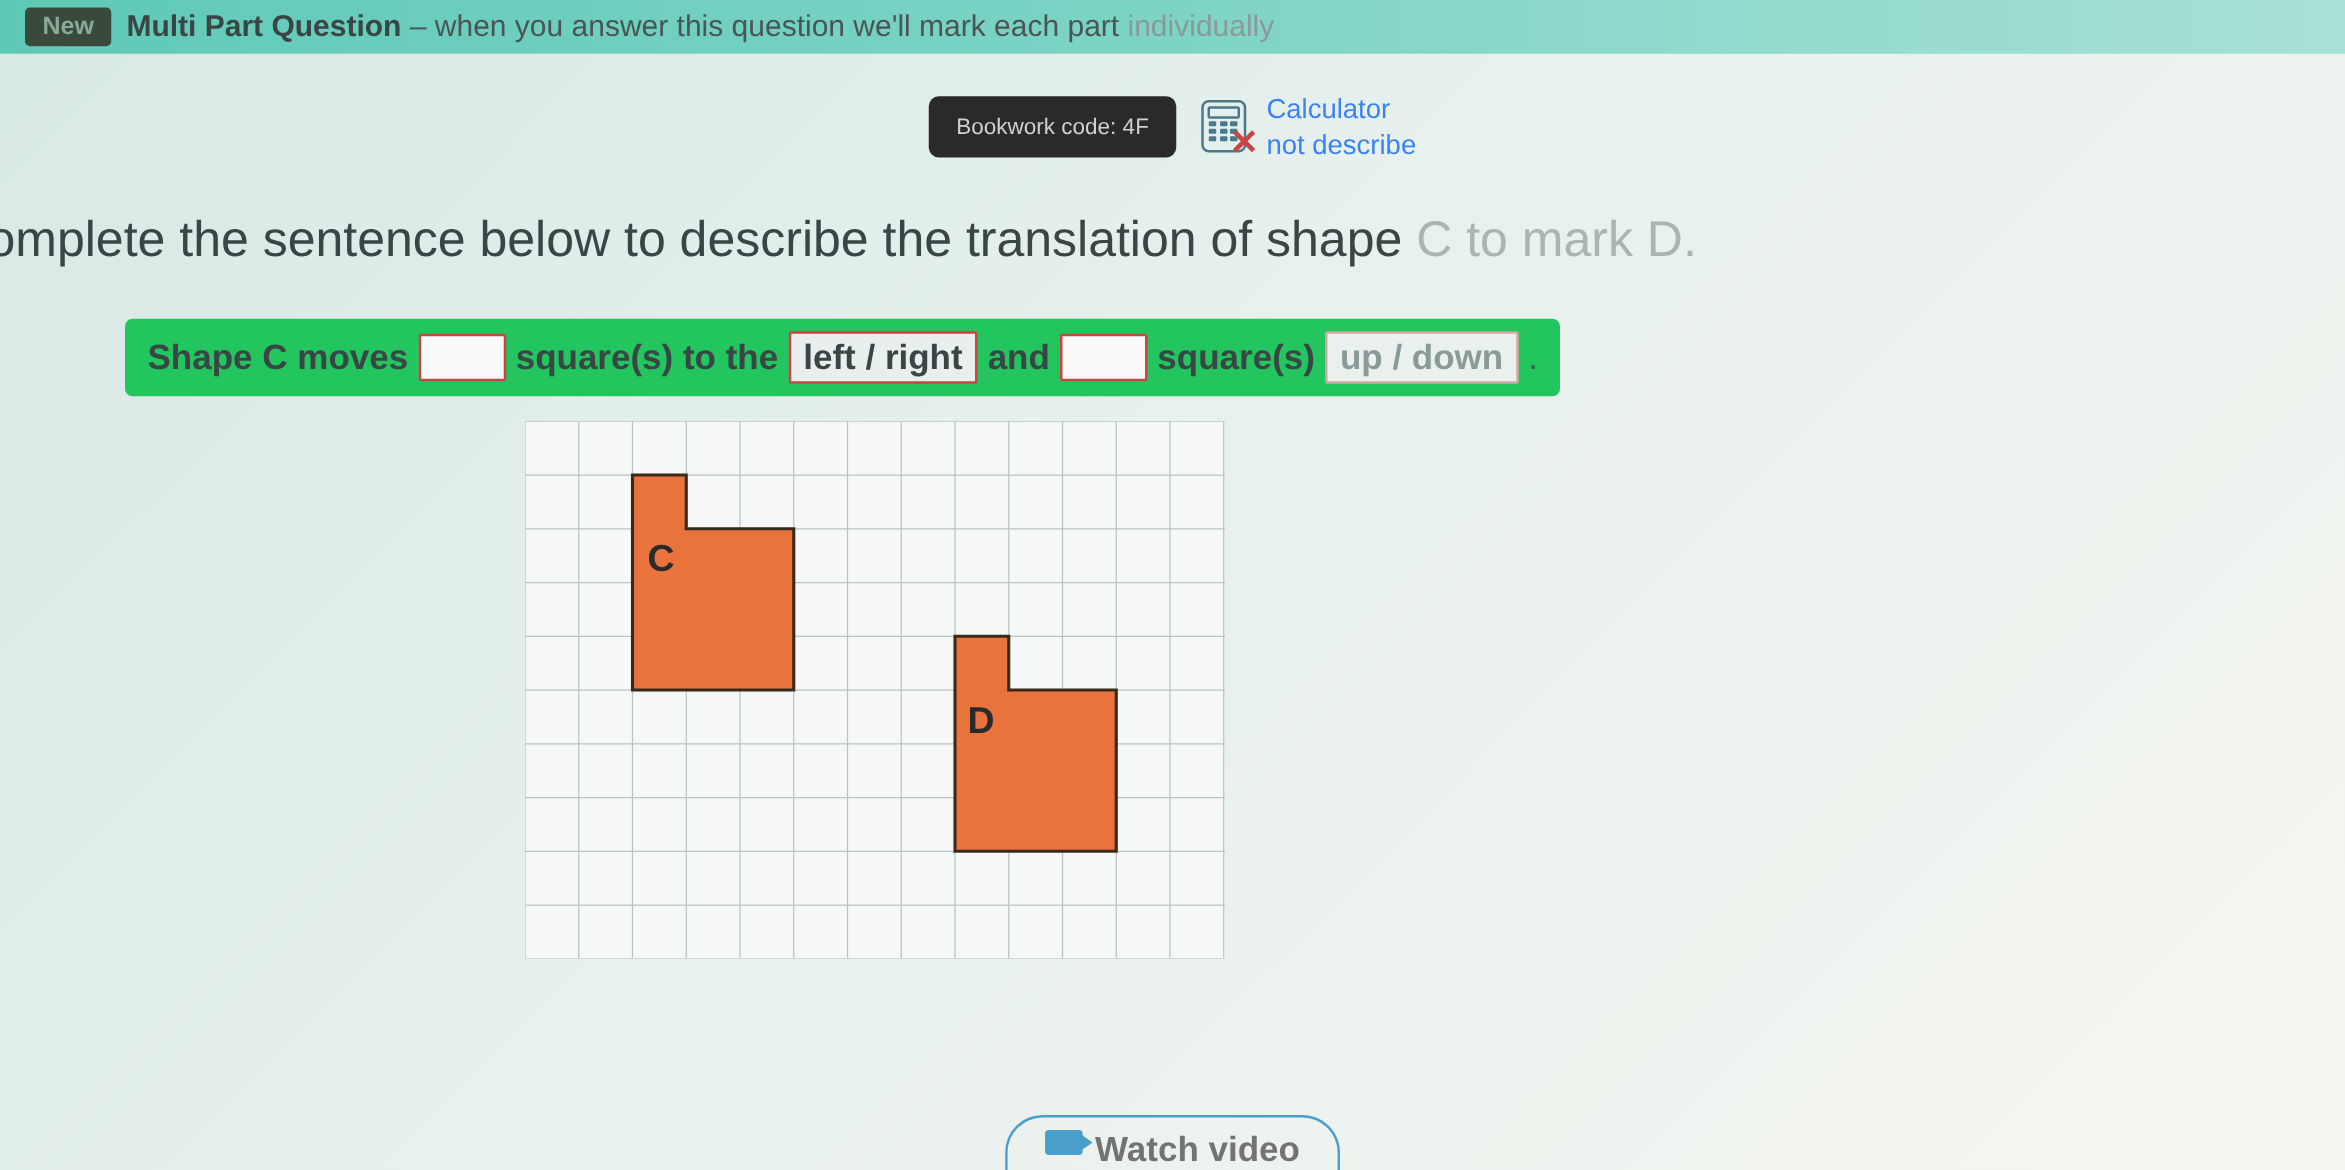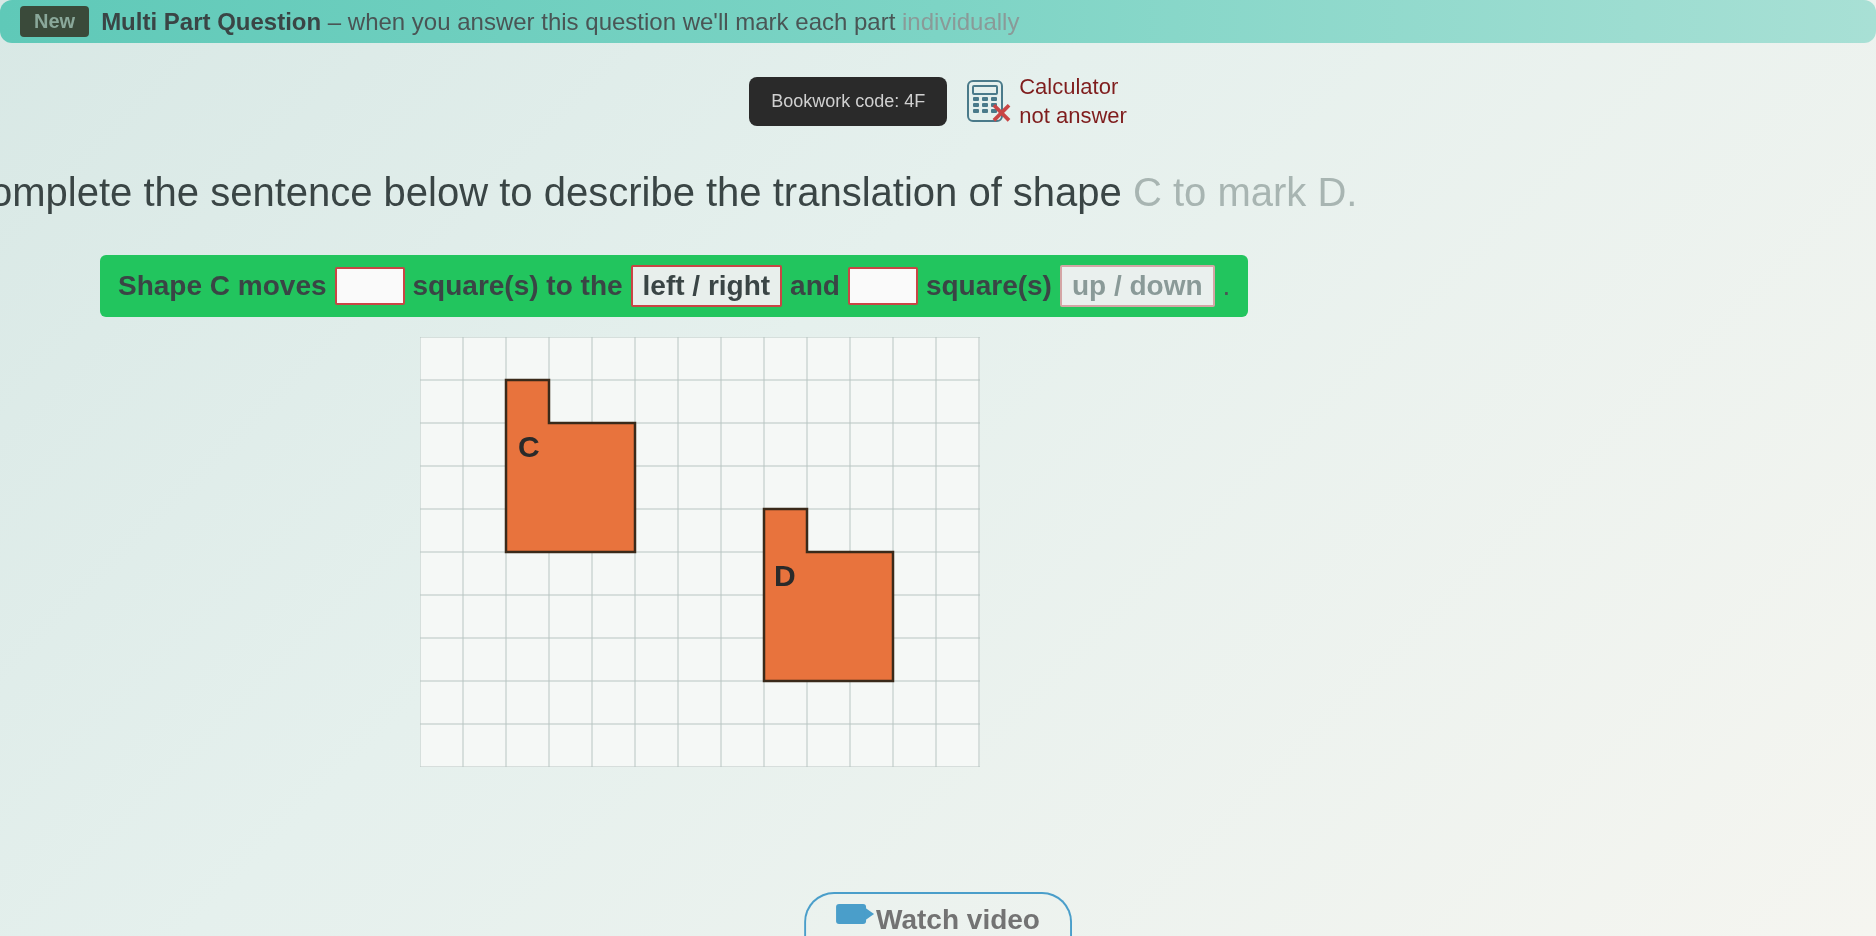--- a/index.html
+++ b/index.html
@@ -19,21 +19,20 @@
     
     .top-banner {
       background: linear-gradient(90deg, #5fc9b8 0%, #7dd4c5 50%, #a8e0d5 100%);
       padding: 6px 20px;
       display: flex;
       align-items: center;
       gap: 12px;
       color: #4a5555;
       font-size: 24px;
       font-weight: 500;
-      border-radius: 12px;
     }
     
     .new-badge {
       background: #3a4a3a;
       color: #8aa89a;
       padding: 4px 14px;
       border-radius: 4px;
       font-weight: bold;
       font-size: 20px;
     }
@@ -111,21 +110,21 @@
       position: absolute;
       right: -6px;
       bottom: -4px;
       color: #c94545;
       font-size: 28px;
       font-weight: bold;
       line-height: 1;
     }
     
     .calc-text {
-      color: #7f1d1d;
+      color: #3b82f6;
       font-size: 22px;
       line-height: 1.3;
     }
     
     .question-text {
       font-size: 40px;
       color: #3a4545;
       padding: 20px 0 30px;
       font-weight: 400;
       text-align: left;
@@ -274,21 +273,21 @@
             <div class="calc-btn"></div>
           <div class="calc-btn"></div>
             <div class="calc-btn"></div>
             <div class="calc-btn"></div>
         </div>
       </div>
       <span class="calc-x">✕</span>
     </div>
     <div class="calc-text">
       <div>Calculator</div>
-      <div>not answer</div>
+      <div>not describe</div>
     </div>
   </div>
 </div>
 
 <div class="question-text">
   <span>omplete the sentence below to describe the translation of shape </span><span class="question-faded">C</span><span class="question-faded"> to mark </span><span class="question-faded">D.</span>
 </div>
 
 <div class="sentence-row">
   <span class="sentence-bold">Shape C moves</span>

